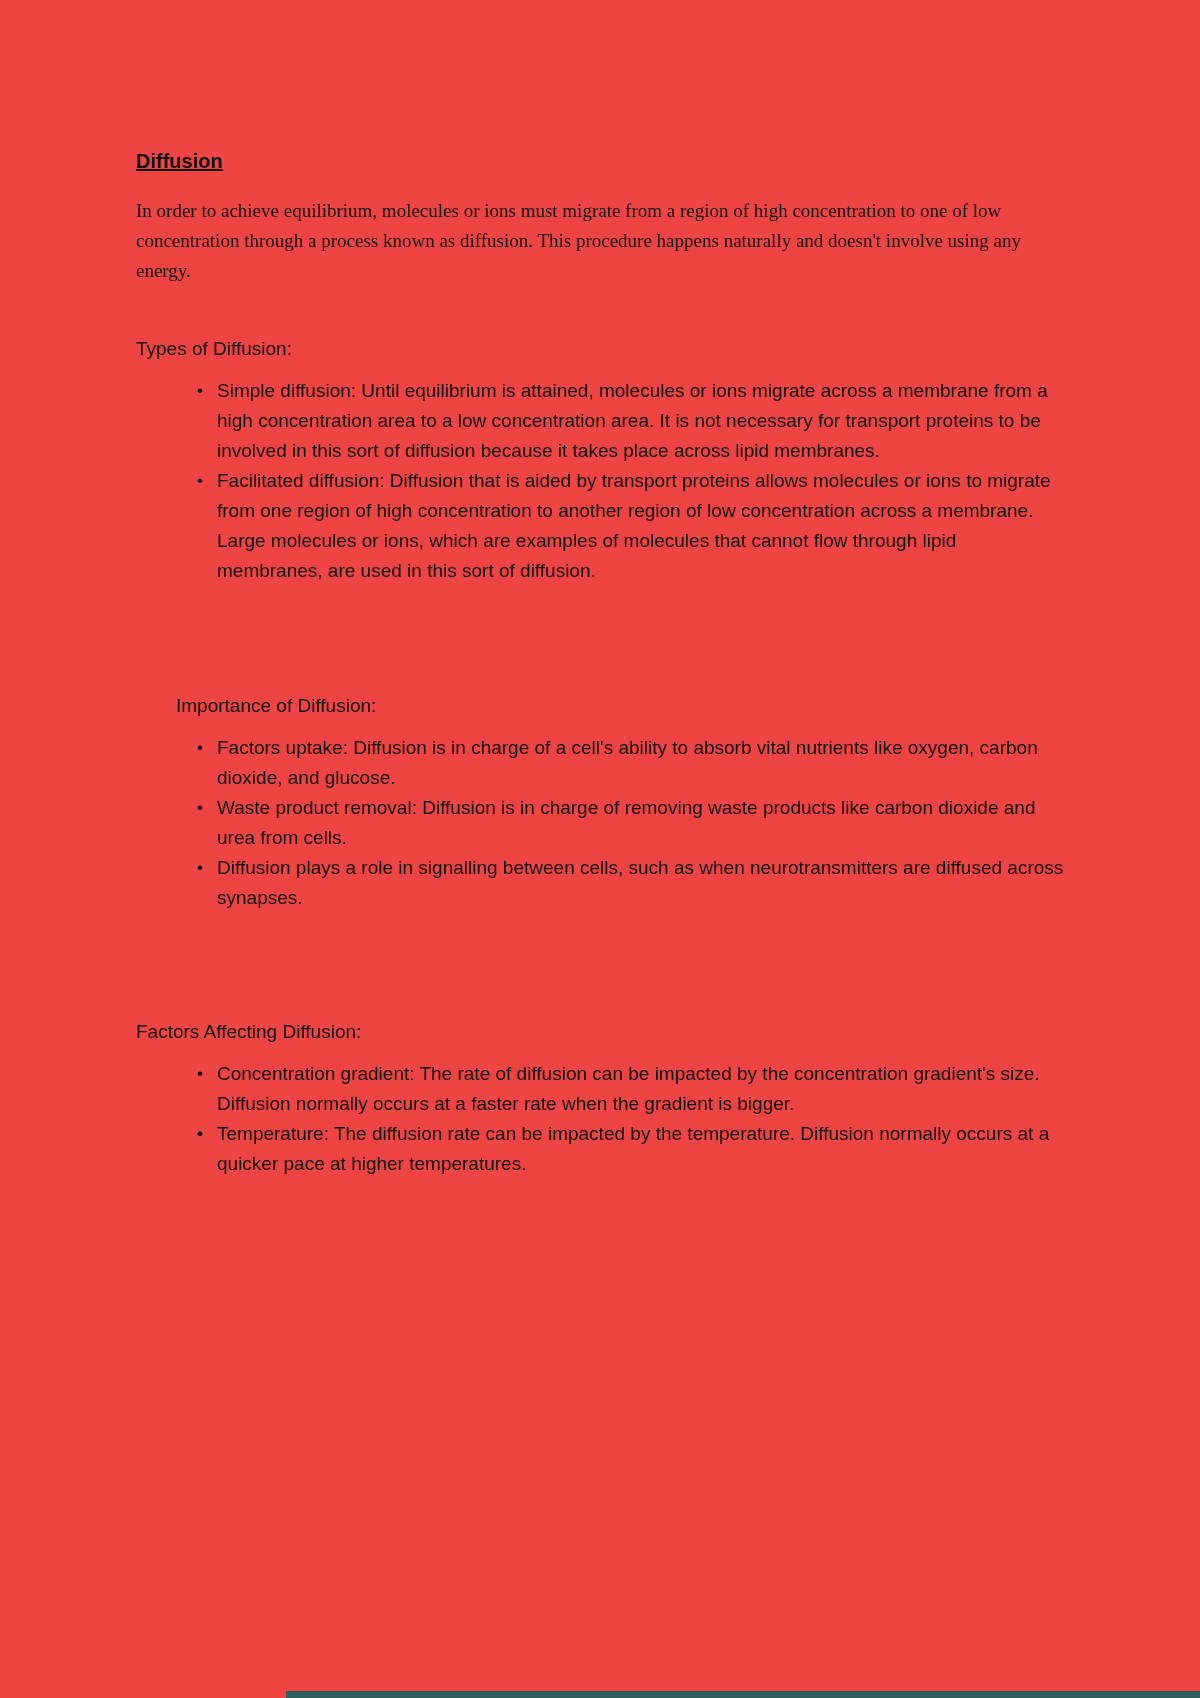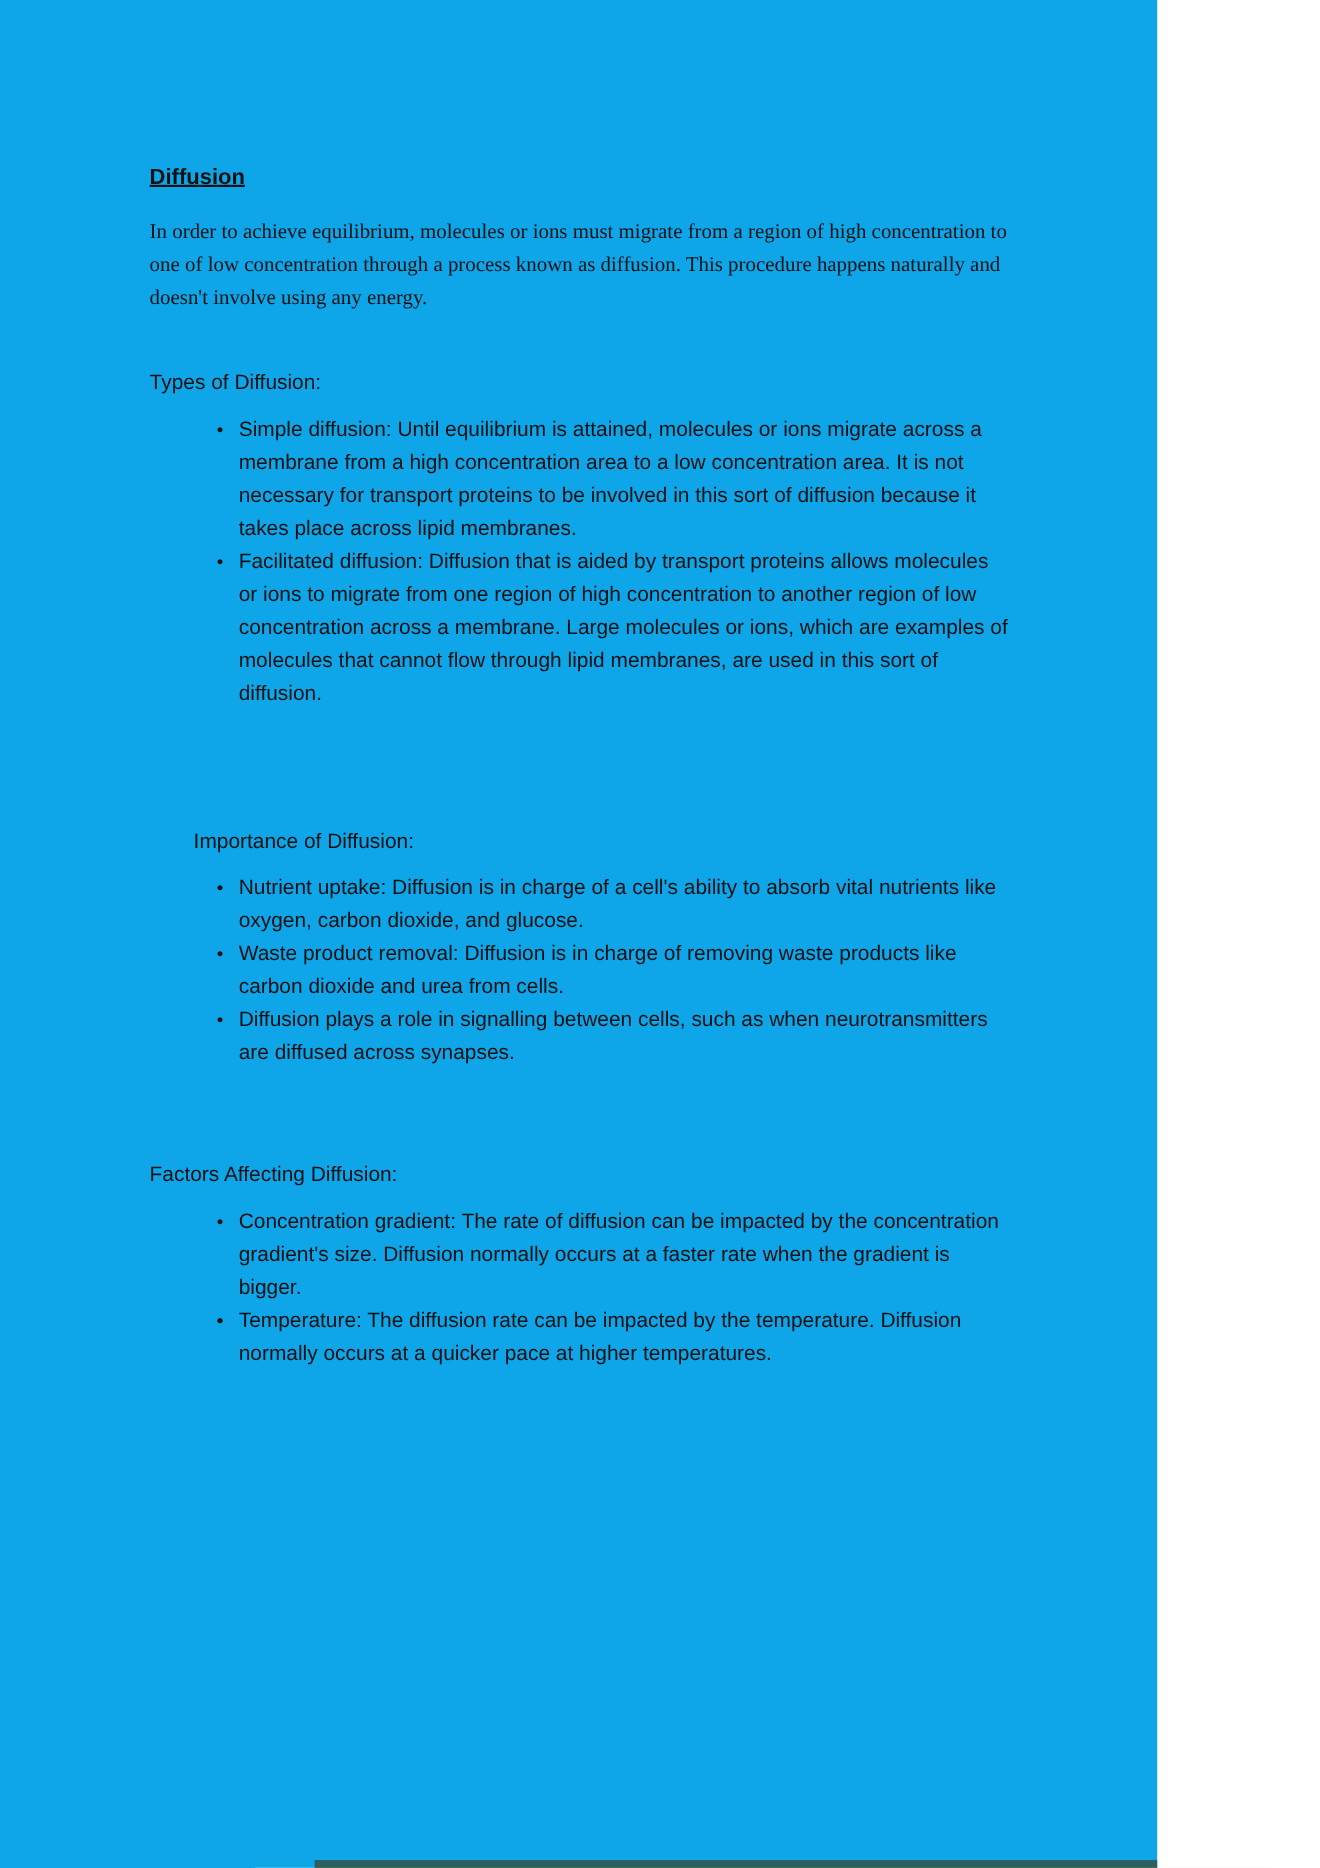--- a/index.html
+++ b/index.html
@@ -7,23 +7,23 @@
   body {
     width: 1200px;
     height: 1698px;
     position: relative;
     font-family: "Liberation Sans", "DejaVu Sans", sans-serif;
     color: #111111;
     overflow: hidden;
   }
   .page {
     position: relative;
-    width: 1052px;
+    width: 1200px;
     height: 1698px;
-    background: #0ea5e9;
+    background: #ef4444;
   }
   .content {
     padding: 146px 134px 0 136px;
     font-size: 19px;
     line-height: 30px;
   }
   .doc-title {
     font-size: 20px;
     font-weight: bold;
     text-decoration: underline;
@@ -31,21 +31,21 @@
   }
   .intro {
     margin-top: 20px;
     font-family: Liberation Serif, serif;
   }
   .section-heading {
     line-height: 30px;
   }
   .heading-types { margin-top: 48px; }
   .heading-importance { margin-top: 105px; margin-left: 40px; }
-  .heading-factors { margin-top: 81px; }
+  .heading-factors { margin-top: 104px; }
   ul.doc-list {
     list-style: none;
     margin-top: 12px;
   }
   ul.doc-list li {
     position: relative;
     padding-left: 81px;
     max-width: 932px;
   }
   ul.doc-list li .bullet {
@@ -81,21 +81,21 @@
       <li>
         <span class="bullet">•</span>
         <span>Facilitated diffusion: Diffusion that is aided by transport proteins allows molecules or ions to migrate from one region of high concentration to another region of low concentration across a membrane. Large molecules or ions, which are examples of molecules that cannot flow through lipid membranes, are used in this sort of diffusion.</span>
       </li>
     </ul>
 
     <div class="section-heading heading-importance">Importance of Diffusion:</div>
     <ul class="doc-list">
       <li>
         <span class="bullet">•</span>
-        <span>Nutrient uptake: Diffusion is in charge of a cell's ability to absorb vital nutrients like oxygen, carbon dioxide, and glucose.</span>
+        <span>Factors uptake: Diffusion is in charge of a cell's ability to absorb vital nutrients like oxygen, carbon dioxide, and glucose.</span>
       </li>
       <li>
         <span class="bullet">•</span>
         <span>Waste product removal: Diffusion is in charge of removing waste products like carbon dioxide and urea from cells.</span>
       </li>
       <li>
         <span class="bullet">•</span>
         <span>Diffusion plays a role in signalling between cells, such as when neurotransmitters are diffused across synapses.</span>
       </li>
     </ul>

